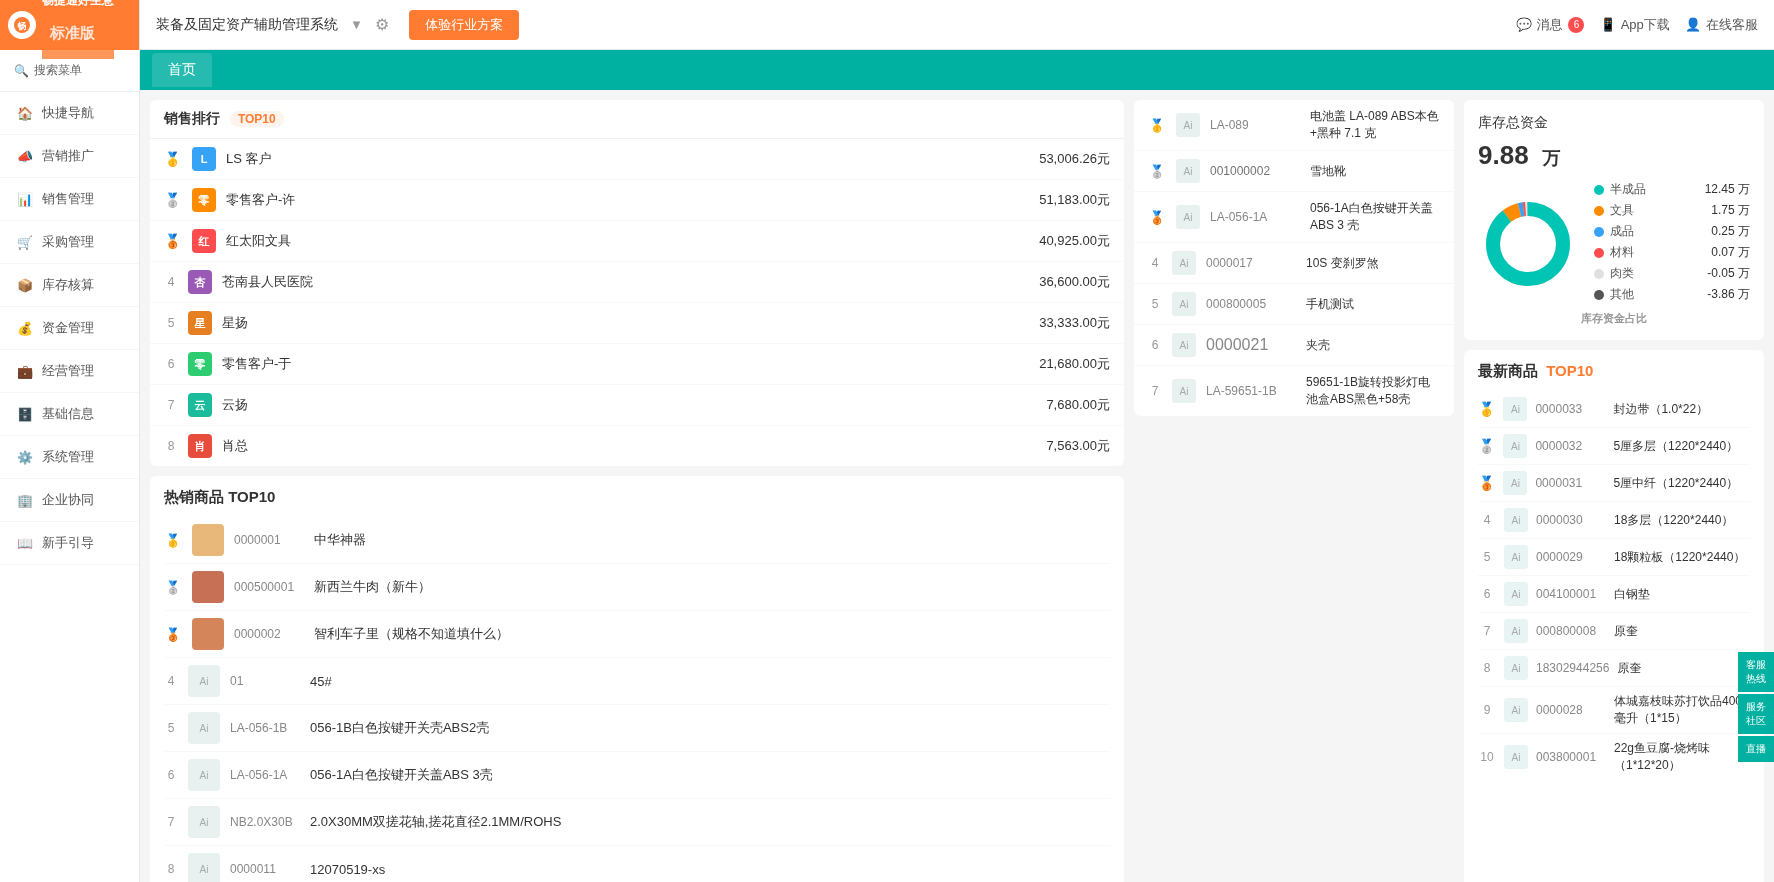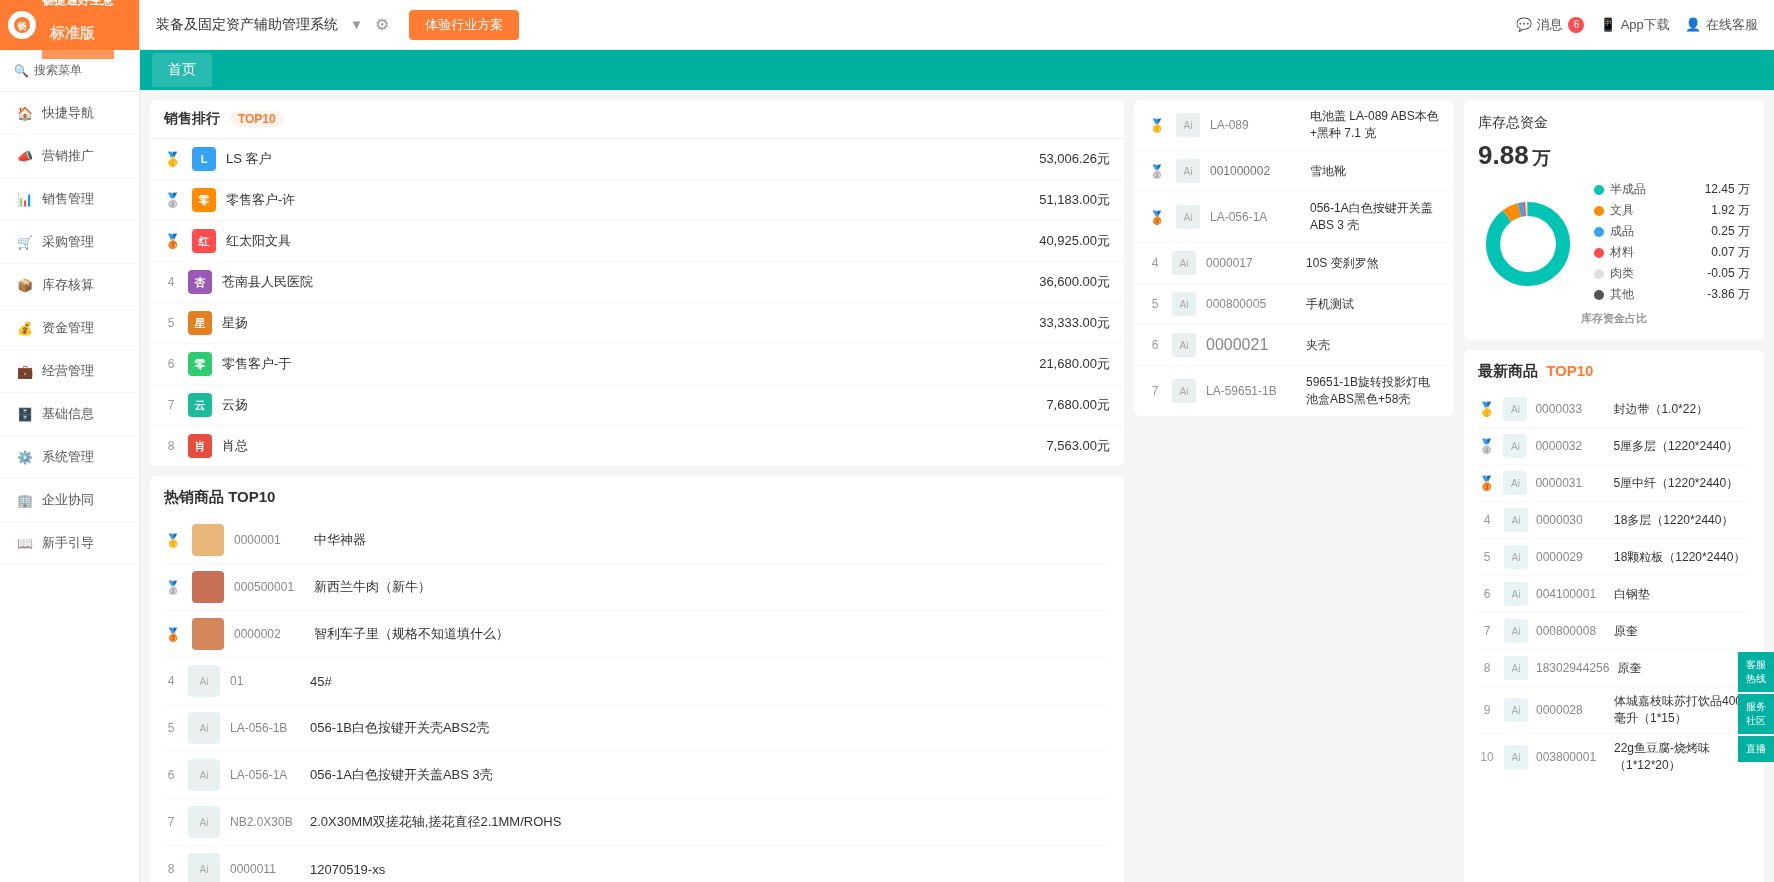--- a/index.html
+++ b/index.html
@@ -362,21 +362,21 @@
     </div>
               </div>
           </div>
         </div>
       </div>
 
       <div class="panels-right">
 
         <div class="inventory-card">
           <div class="inventory-title">库存总资金</div>
-          <div style="display:flex;align-items:baseline;gap:4px;">
+          <div style="display:flex;align-items:baseline;gap:14px;">
             <span class="inventory-amount">9.88</span>
             <span style="font-size:18px;font-weight:600;color:#333;">万</span>
           </div>
           <div class="inventory-chart-area">
             <div class="donut-chart">
               <svg class="donut-svg" viewBox="0 0 100 100">
 
                 <circle cx="50" cy="50" r="35" fill="none" stroke="#e0e0e0" stroke-width="14"></circle>
 
                 <circle cx="50" cy="50" r="35" fill="none" stroke="#00c4b4" stroke-width="14" stroke-dasharray="197 22" stroke-dashoffset="0" transform="rotate(-90 50 50)"></circle>
@@ -397,21 +397,21 @@
         <span class="legend-dot" style="background:#00c4b4"></span>
         <span>半成品</span>
       </div>
       <span class="legend-value">12.45 万</span>
     </div>
                 <div class="legend-item">
       <div class="legend-label">
         <span class="legend-dot" style="background:#ff8c00"></span>
         <span>文具</span>
       </div>
-      <span class="legend-value">1.92 万</span>
+      <span class="legend-value">1.75 万</span>
     </div>
                 <div class="legend-item">
       <div class="legend-label">
         <span class="legend-dot" style="background:#36a3f7"></span>
         <span>成品</span>
       </div>
       <span class="legend-value">0.25 万</span>
     </div>
                 <div class="legend-item">
       <div class="legend-label">

